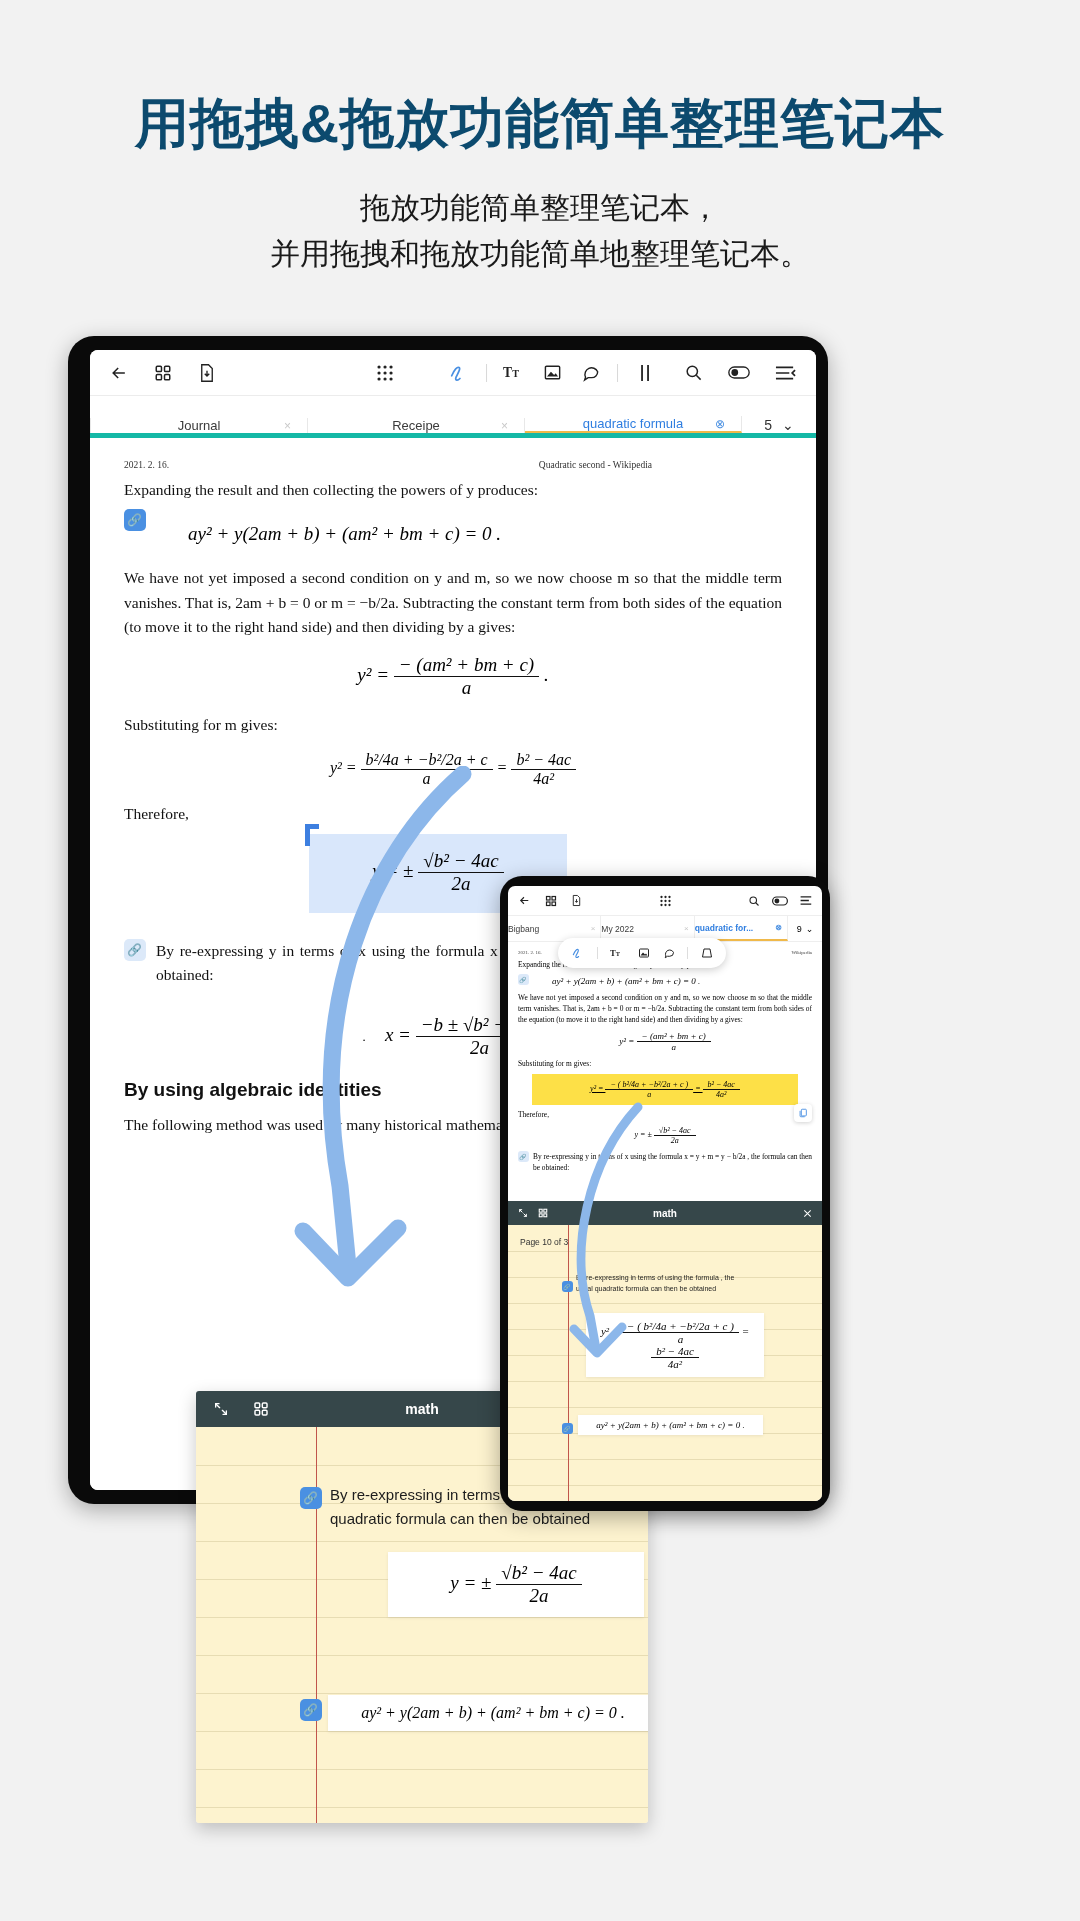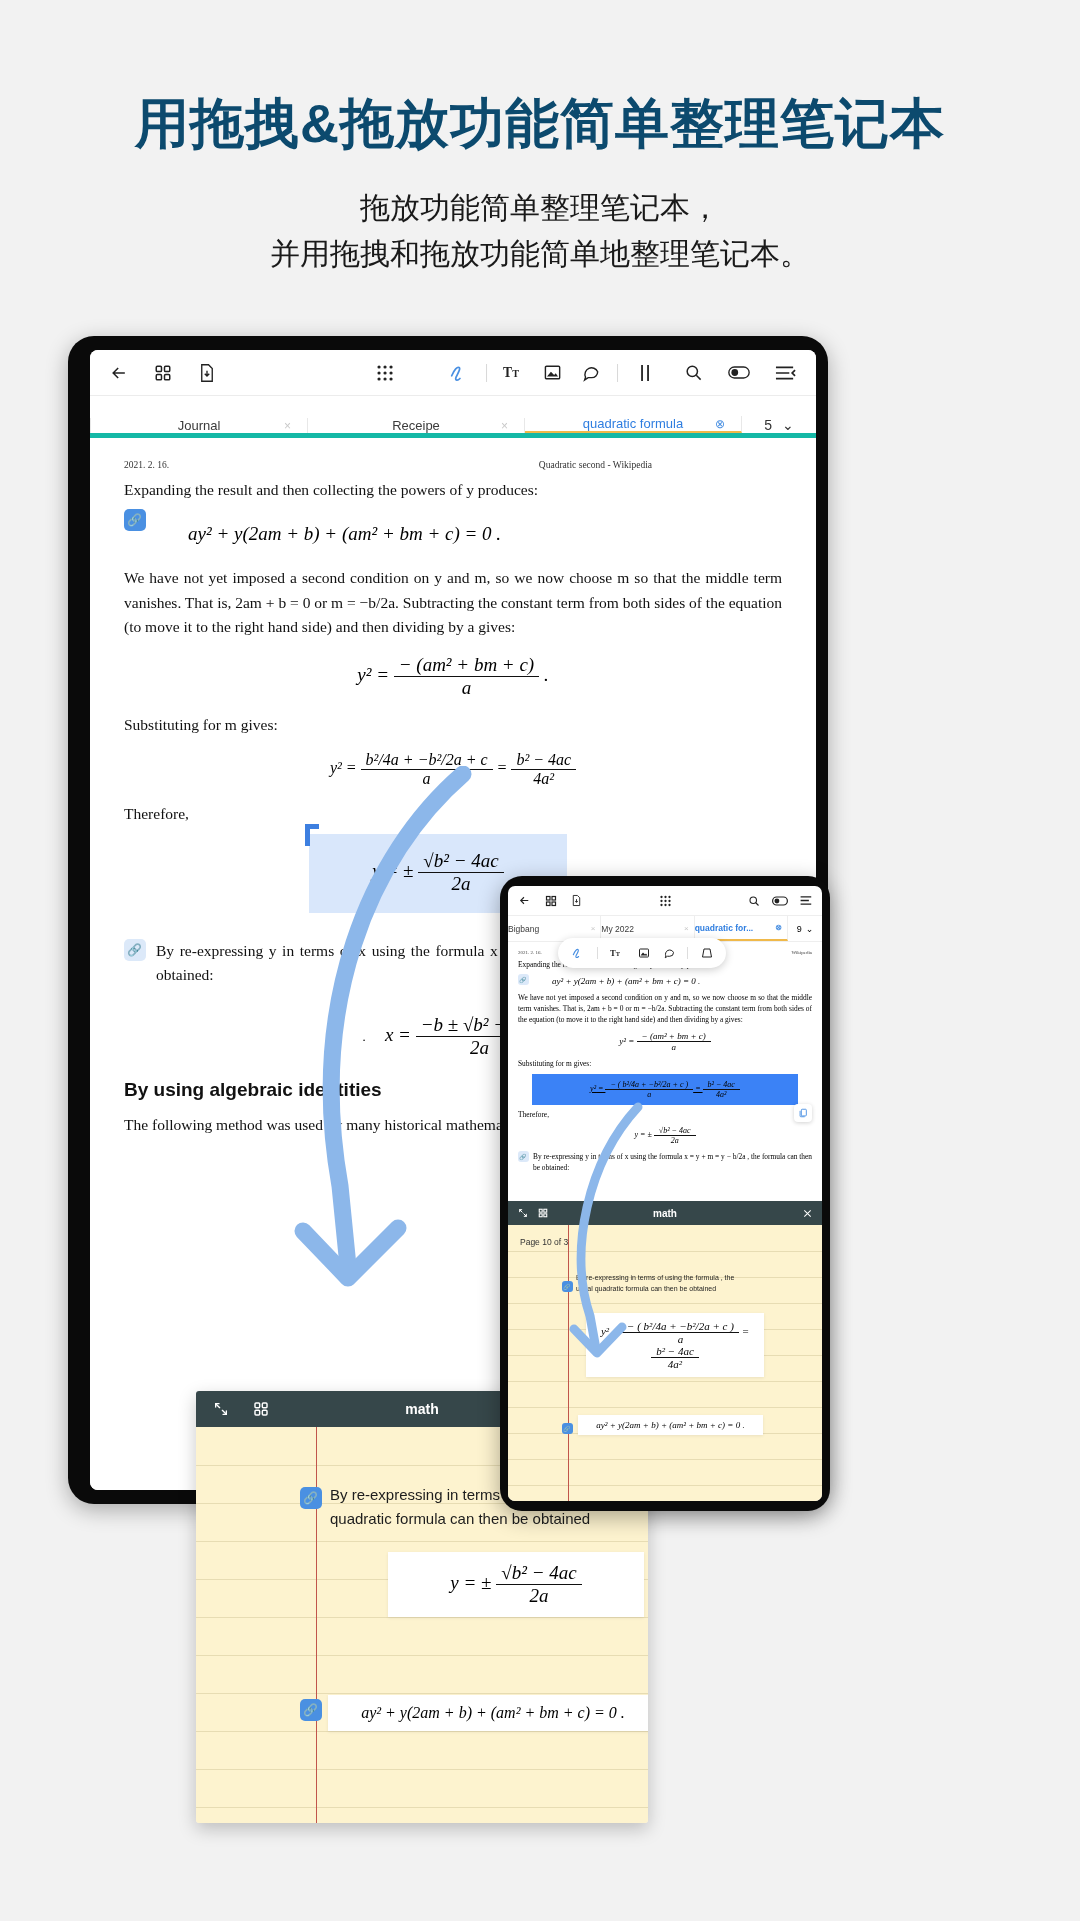--- a/index.html
+++ b/index.html
@@ -165,21 +165,21 @@
   .p-body { font-size:7.4px; line-height:1.5; text-align:justify; margin:4px 0; }
   .p-eq { font-style:italic; text-align:center; font-size:9px; margin:6px 0; }
   .p-eq.sm { font-size:8px; }
   .p-chip { display:inline-flex; align-items:center; justify-content:center; width:11px;height:11px;
             background:#dce9f9;color:#4a90e2;border-radius:3px;font-size:6px; }
   .p-floatbar {
     position:absolute; left: 50px; top: 52px; width: 168px; height: 30px;
     background:#fff; border-radius:15px; box-shadow:0 2px 8px rgba(0,0,0,.20);
     display:flex; align-items:center; justify-content:center; gap:12px;
   }
-  .p-selbox { background:#3b82f6; padding:6px 4px; margin: 0 14px; text-align:center; position:relative;text-decoration:underline; }
+  .p-selbox { background:#fde047; padding:6px 4px; margin: 0 14px; text-align:center; position:relative;text-decoration:underline; }
   .p-copy { position:absolute; right:10px; top:218px; width:18px;height:18px;background:#fff;
             border-radius:4px; box-shadow:0 1px 4px rgba(0,0,0,.18); display:flex;
             align-items:center;justify-content:center;color:#4a90e2; }
   
   .p-notebook { position:absolute; left:0; right:0; bottom:0; height: 300px; overflow:hidden; }
   .p-nb-bar { height:24px; background:#36474a; color:#fff; display:flex; align-items:center;
               padding:0 9px; font-size:10px; font-weight:700; position:relative; }
   .p-nb-bar .t { position:absolute; left:0;right:0;text-align:center; }
   .p-nb-body { position:relative; height: calc(100% - 24px); background:#fdf3cf; }
   .p-nb-line { position:absolute; left:0; right:0; height:1px; background:#e7dcb3; }

